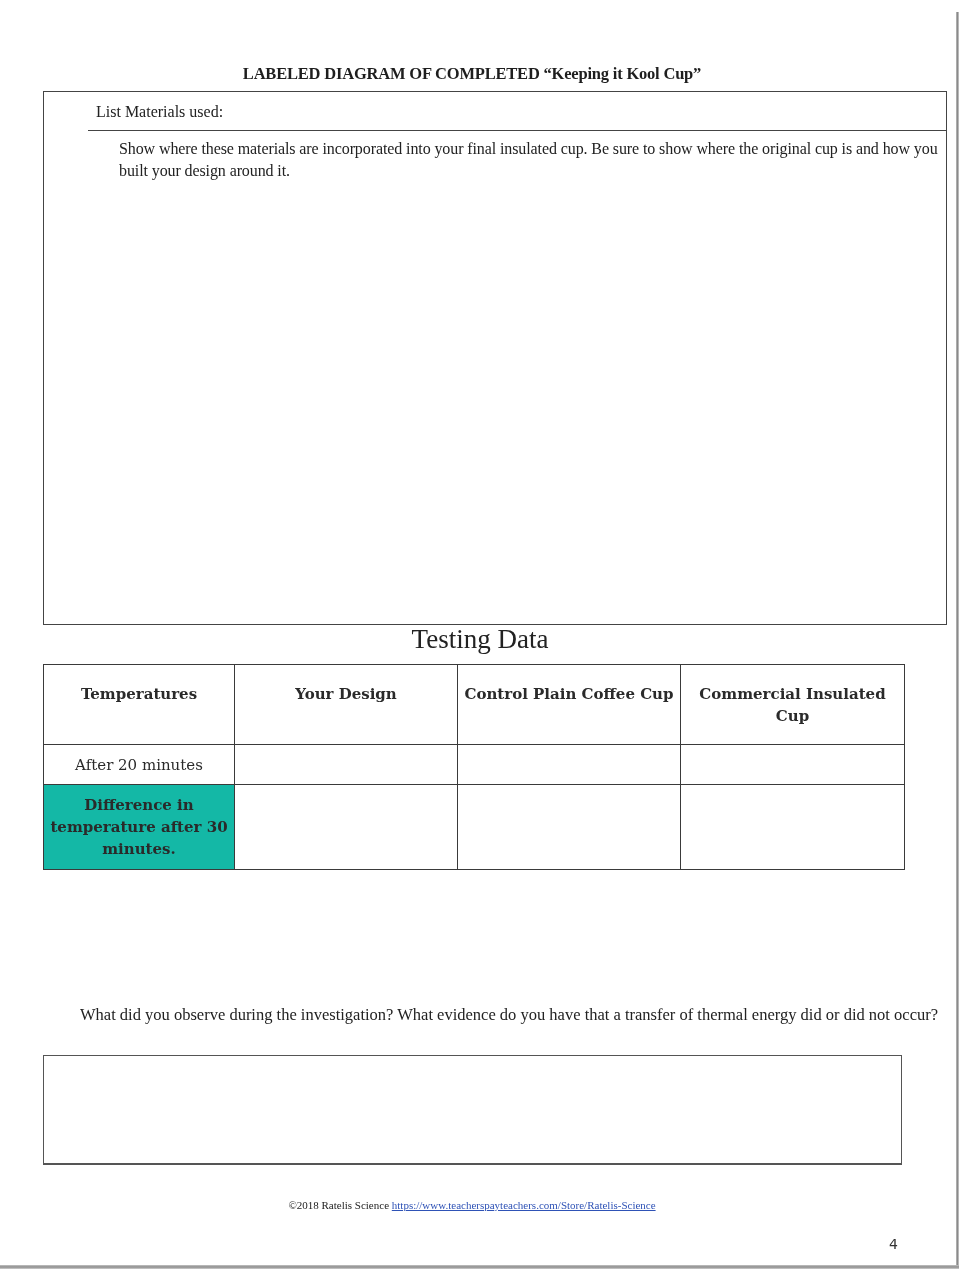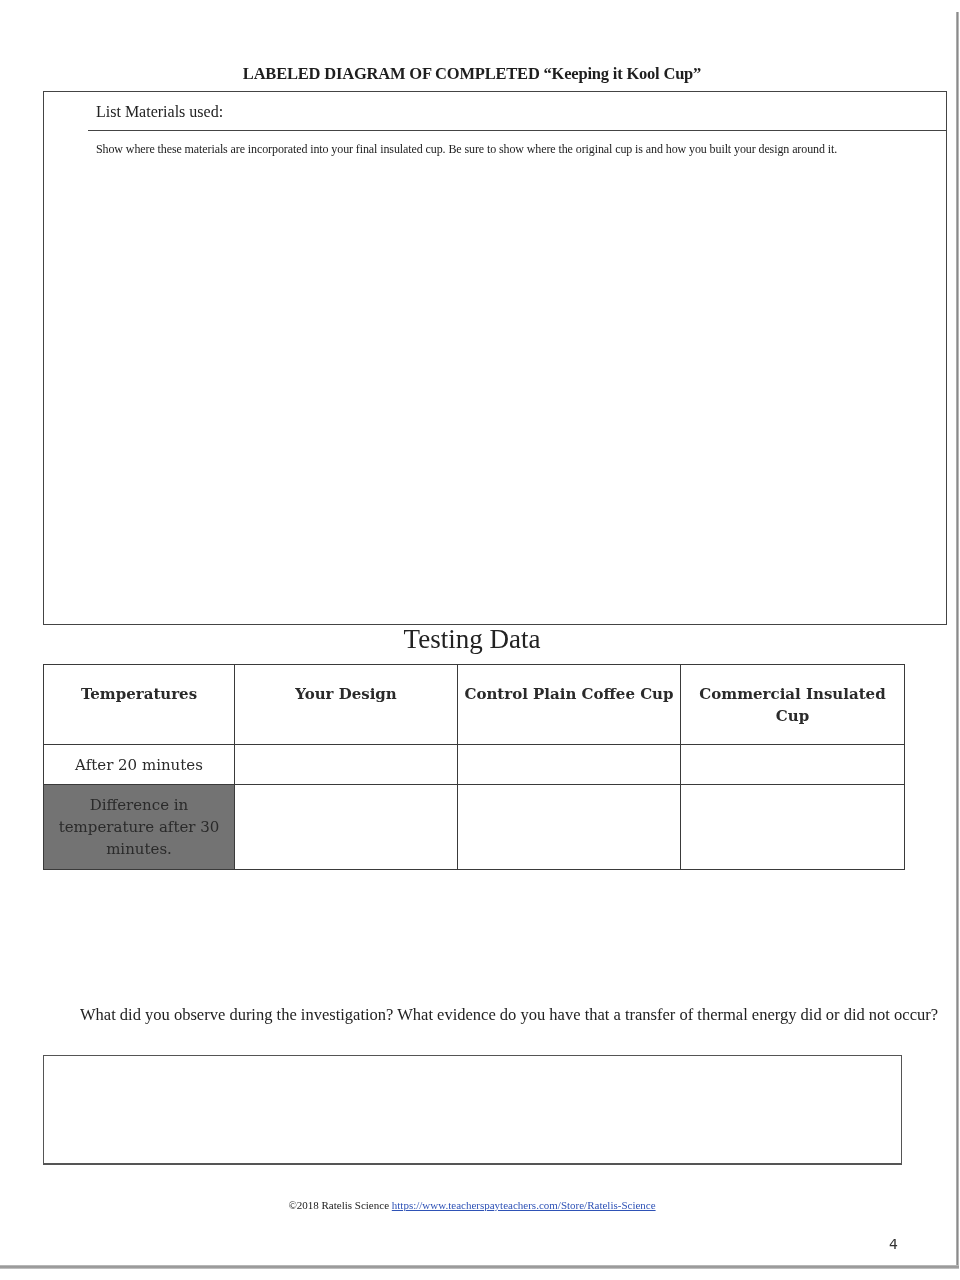--- a/index.html
+++ b/index.html
@@ -24,39 +24,39 @@
       position: absolute; left: 43px; top: 91px; width: 858px; height: 532px;
       border: 1.5px solid #444; box-sizing: content-box; padding-left: 44px;
     }
     .materials-row {
       height: 38px; border-bottom: 1.5px solid #444;
       font-family: "Liberation Serif", serif; font-size: 16px;
       padding-left: 8px; line-height: 40px; color: #222;
     }
     .diagram-instructions {
       padding: 7px 8px 0 8px; font-family: "Liberation Serif", serif;
-      font-size: 12px; line-height: 22px; color: #222; letter-spacing: -0.1px;
+      font-size: 16px; line-height: 22px; color: #222; letter-spacing: -0.1px; margin-left: 23px;
     }
     .section-heading {
-      position: absolute; left: 0; width: 944px; top: 624px; text-align: center;
+      position: absolute; left: 8px; width: 944px; top: 624px; text-align: center;
       font-family: "Liberation Serif", serif; font-size: 27px; color: #222;
     }
     table.data-table {
       position: absolute; left: 43px; top: 664px; width: 861px;
       border-collapse: collapse; table-layout: fixed;
       font-family: "DejaVu Serif", serif; font-size: 15px; color: #2a2a2a;
     }
     .data-table th, .data-table td {
       border: 1.5px solid #3a3a3a; text-align: center; vertical-align: middle;
       padding: 0 6px;
     }
     .data-table th { font-weight: bold; height: 61px; line-height: 22px; vertical-align: top; padding-top: 18px; }
     .data-table td { height: 39px; line-height: 22px; }
     .data-table tr.tall td { height: 84px; }
-    .data-table td.shaded { background: #737373; }
+    .data-table td.shaded { background: #14b8a6; font-weight: bold; }
     .question {
       position: absolute; left: 43px; top: 1002px; width: 870px;
       font-family: "Liberation Serif", serif; font-size: 16.5px; line-height: 26px;
       color: #222;
       margin-left: 37px;
     }
     .answer-box {
       position: absolute; left: 43px; top: 1055px; width: 857px; height: 107px;
       border: 1.5px solid #555; border-bottom: 2px solid #555; background: #fff;
     }

